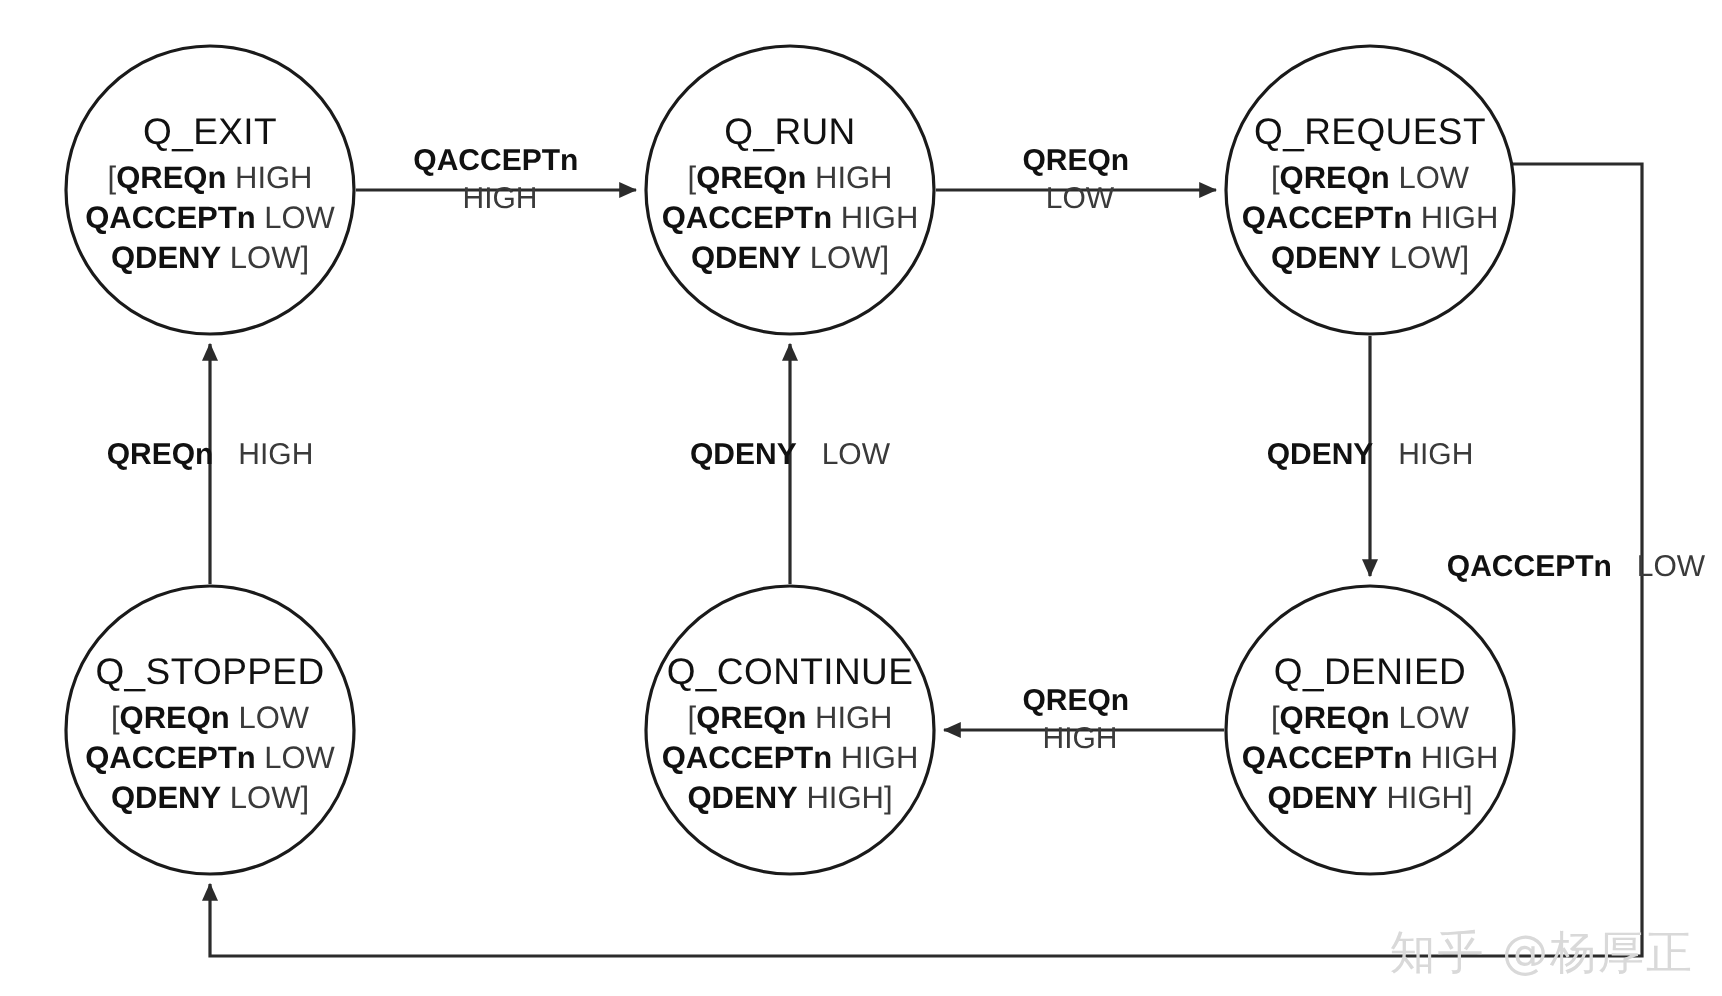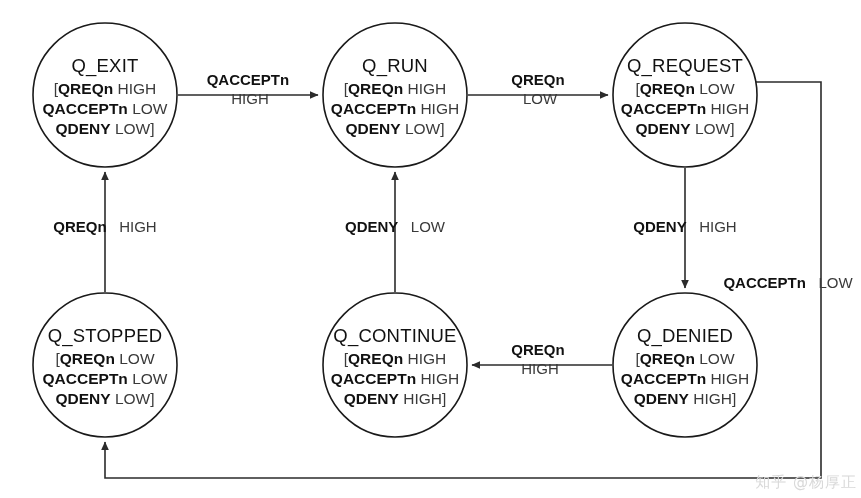--- a/index.html
+++ b/index.html
@@ -57,24 +57,24 @@
   .edge-label {
     font-family: "Liberation Sans", sans-serif;
     font-size: 15px;
     fill: #111111;
     text-anchor: middle;
   }
   .edge-label .lbl-b { font-weight: bold; }
   .edge-label .lbl-n { font-weight: normal; fill: #3a3a3a; }
   .watermark {
     position: absolute;
-    right: 4px;
+    right: 14px;
     bottom: 6px;
     font-family: "DejaVu Sans", sans-serif;
-    font-size: 15px;
+    font-size: 23px;
     color: #d9d9d9;
     letter-spacing: 1px;
     white-space: nowrap;
     user-select: none;
   }
 </style>
 </head>
 <body>
 
 <div id="diagram-root">

